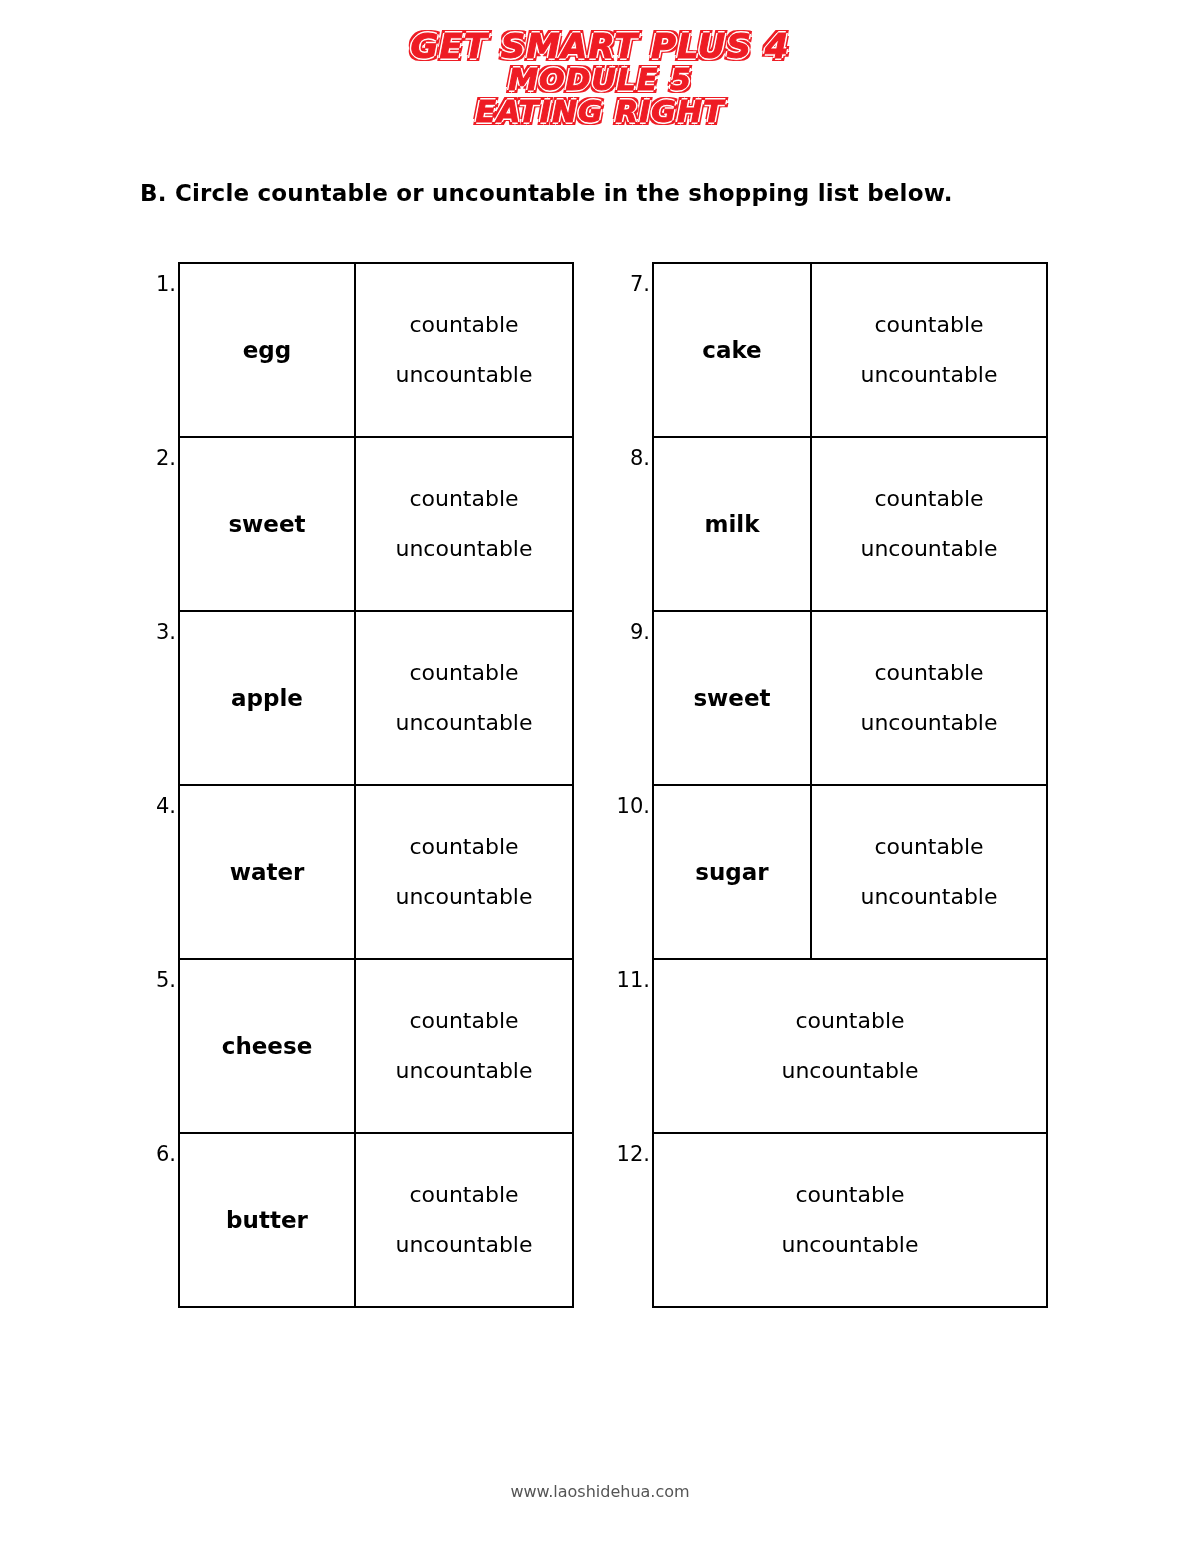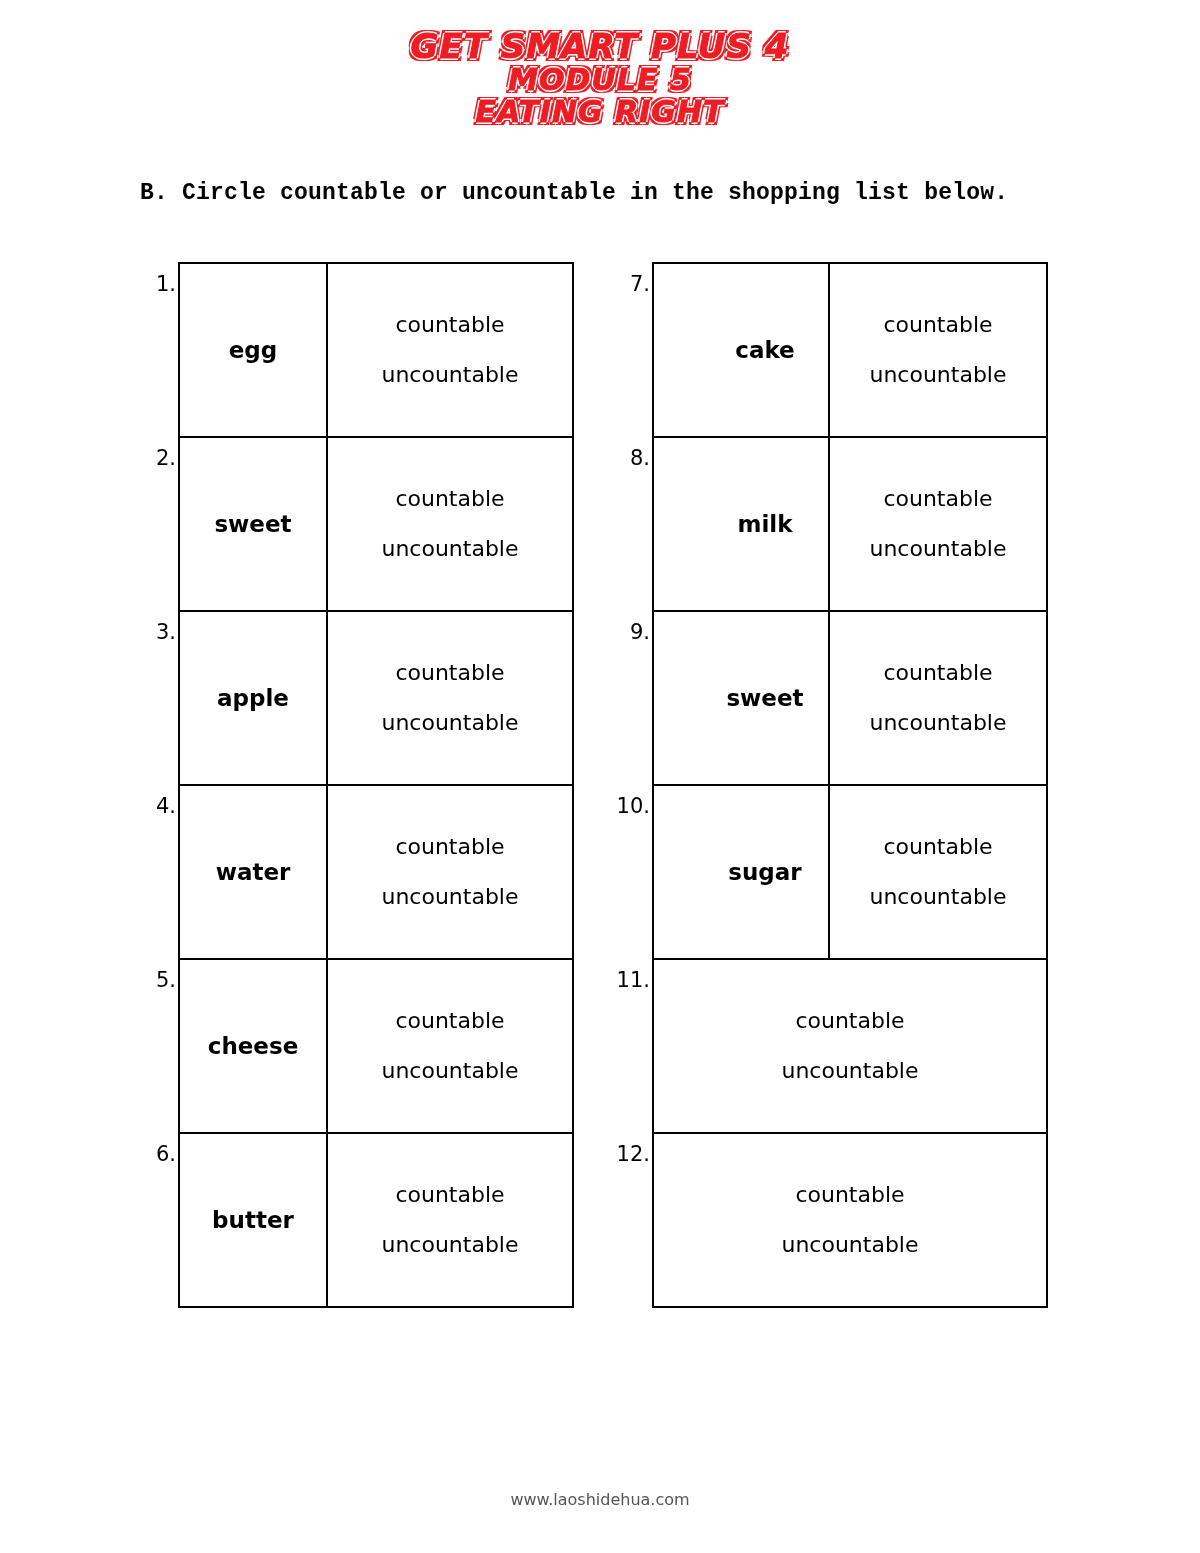--- a/index.html
+++ b/index.html
@@ -42,21 +42,20 @@
   .title-line-1 { font-size: 34px; }
   .title-line-2 { font-size: 30px; }
   .title-line-3 { font-size: 30px; }
 
   
   .instruction {
     margin: 52px 0 0 140px;
     font-size: 23px;
     font-weight: bold;
     letter-spacing: 0.2px;
-    font-family: Liberation Mono, monospace;
   }
 
   
   .worksheet {
     position: relative;
     margin-top: 56px;
     display: flex;
     justify-content: flex-start;
     padding-left: 178px;
     gap: 78px;
@@ -80,21 +79,21 @@
   }
   .row-number {
     position: absolute;
     left: -42px;
     top: 8px;
     font-size: 21px;
     width: 38px;
     text-align: right;
   }
   .cell-word {
-    width: 148px;
+    width: 176px;
     border-right: 2px solid #000;
     display: flex;
     align-items: center;
     justify-content: center;
     font-size: 23px;
     font-weight: bold;
     box-sizing: border-box;
     padding: 0 4px;
     text-align: center;
   }
@@ -107,27 +106,27 @@
     gap: 28px;
     font-size: 22px;
     padding: 18px 0;
     box-sizing: border-box;
   }
   .option {
     line-height: 1;
   }
 
   
-  .column.right .cell-word { width: 128px; margin-left: 48px; }
+  .column.right .cell-word { width: 158px; }
   .column.right .row { width: 392px; }
 
   
   .footer {
     position: absolute;
-    bottom: 44px;
+    bottom: 52px;
     left: 0;
     width: 100%;
     text-align: center;
     font-size: 16px;
     color: #555555;
   }
 </style>
 </head>
 <body>
 

